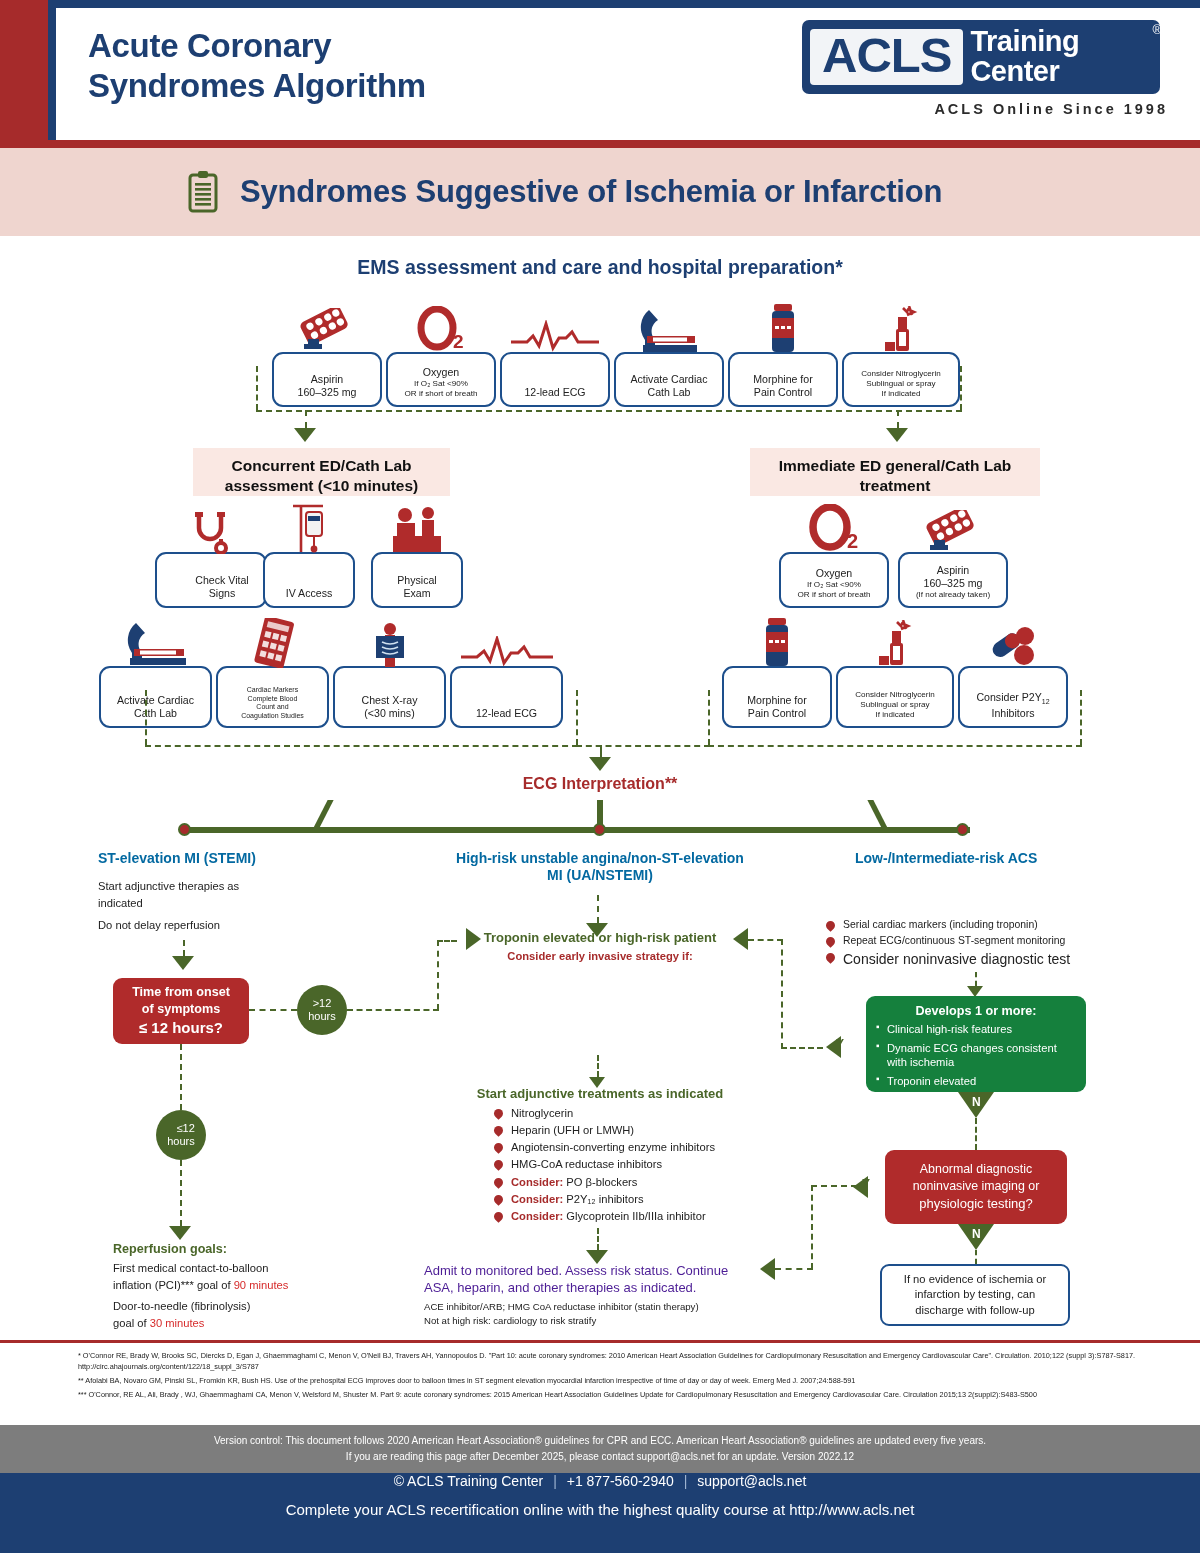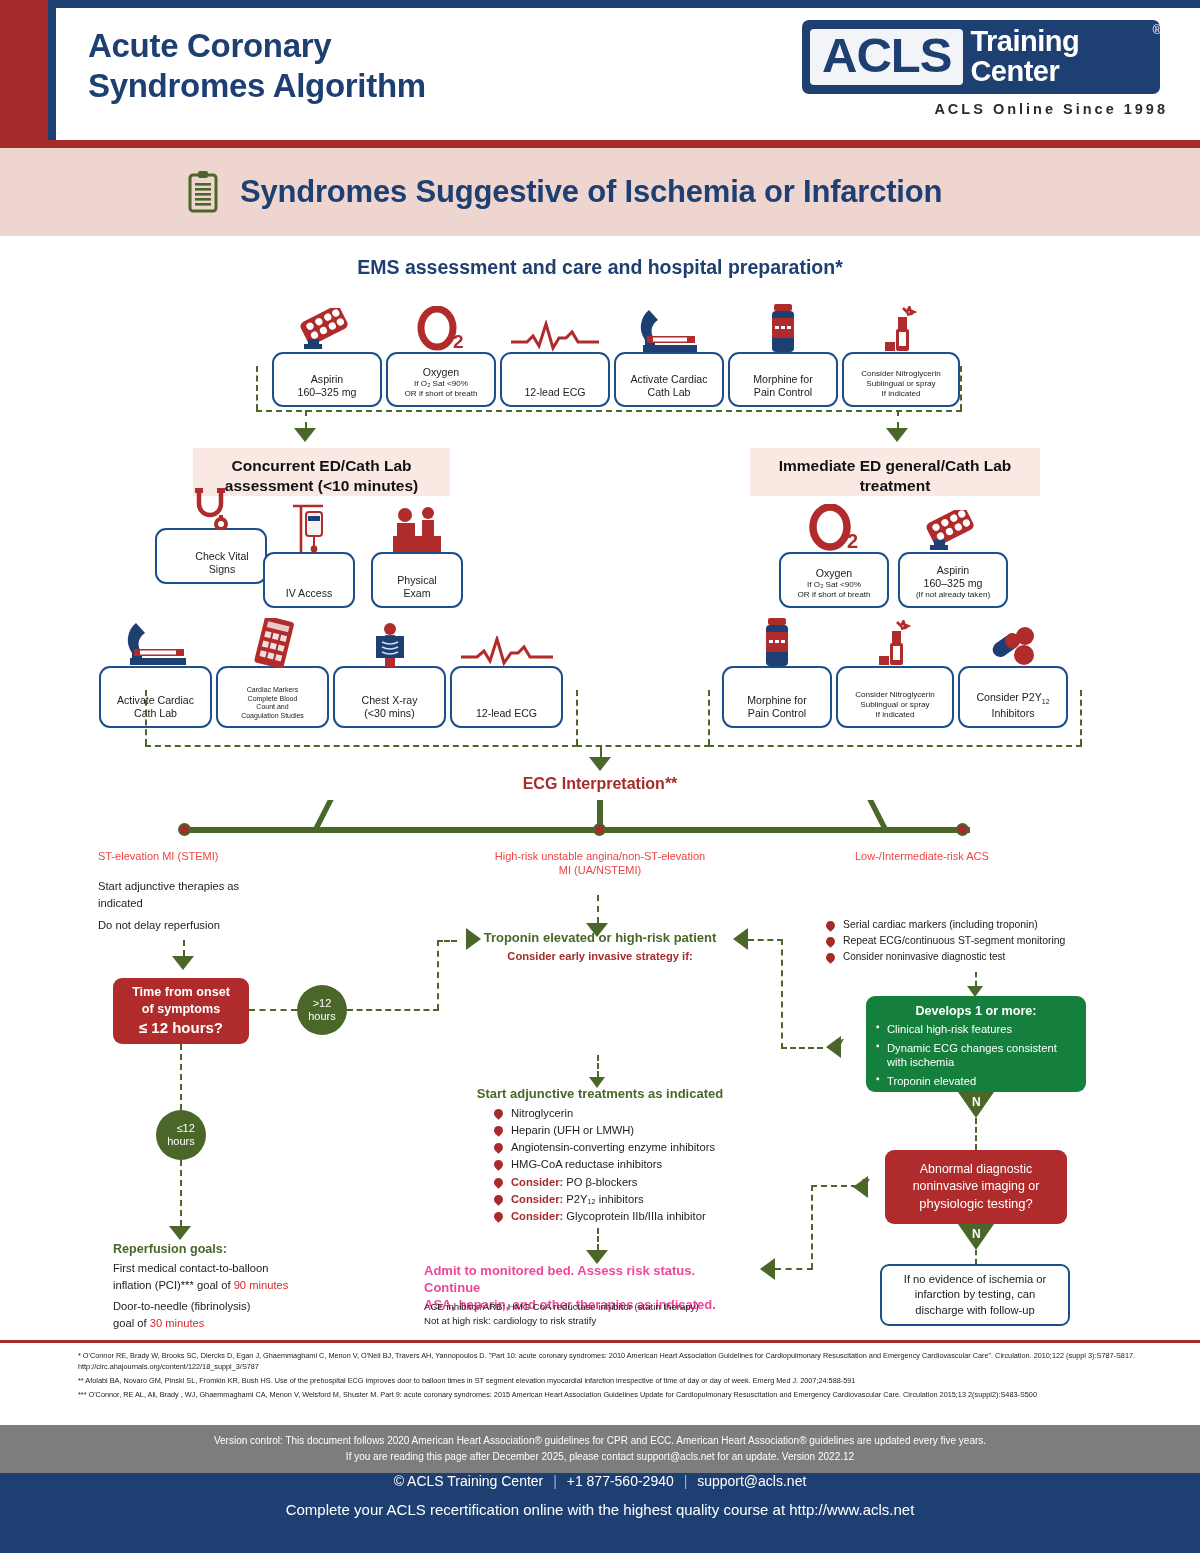--- a/index.html
+++ b/index.html
@@ -66,21 +66,21 @@
   .arrow-dn.sm { border-left-width:8px;border-right-width:8px;border-top-width:11px; }
   .arrow-lf { width:0;height:0;border-top:11px solid transparent;border-bottom:11px solid transparent;border-right:15px solid #4a6629; }
   .arrow-rt { width:0;height:0;border-top:11px solid transparent;border-bottom:11px solid transparent;border-left:15px solid #4a6629; }
 
   .dash-h { border-top:2.2px dashed #4a6629; }
   .dash-v { border-left:2.2px dashed #4a6629; }
   .sol-h { background:#4a6629; }
   .sol-v { background:#4a6629; }
   .dot { width:13px;height:13px;border-radius:50%;background:#a62b2b;border:2px solid #4a6629; }
 
-  .branch-title { color:#ef4444; font-weight:normal; font-size:11px; line-height:1.24; }
+  .branch-title { color:#0369a1; font-weight:bold; font-size:14px; line-height:1.24; }
   .body-txt { font-size:11.2px; color:#222; line-height:1.55; }
   .grn-head { color:#4a6629; font-weight:bold; }
 
   ul.bullets { list-style:none; }
   ul.bullets li { position:relative; padding-left:21px; font-size:11.2px; line-height:1.53; color:#222; }
   ul.bullets li::before {
     content:""; position:absolute; left:4px; top:4px; width:9px;height:9px;
     border-radius:50% 50% 50% 0; background:#a62b2b; transform:rotate(-45deg);
   }
   ul.bullets li .cons { color:#a62b2b; font-weight:bold; }
@@ -269,21 +269,21 @@
   <div class="arrow-dn" style="position:absolute;left:886px;top:428px;"></div>
 
   <div class="pinkhead" style="position:absolute;left:193px;top:448px;width:257px;height:48px;">
     <span>Concurrent ED/Cath Lab assessment (&lt;10 minutes)</span>
   </div>
 
   <div class="pinkhead" style="position:absolute;left:750px;top:448px;width:290px;height:48px;">
     <span>Immediate ED general/Cath Lab treatment</span>
   </div>
 
-  <div class="icobox" style="position:absolute;left:155px;top:528px;width:112px;height:56px;padding-left:22px;">
+  <div class="icobox" style="position:absolute;left:155px;top:552px;width:112px;height:56px;padding-left:22px;">
     <span class="icoart" style="top:-44px;">
       <svg width="44" height="44" viewBox="0 0 44 44">
         <path d="M10 4 v14 a11 11 0 0 0 22 0 v-14" fill="none" stroke="#b02b2b" stroke-width="4.5"></path>
         <path d="M32 29 v6" stroke="#b02b2b" stroke-width="4"></path>
         <circle cx="32" cy="38" r="5" fill="none" stroke="#b02b2b" stroke-width="4"></circle>
         <rect x="6" y="2" width="8" height="5" fill="#b02b2b"></rect>
         <rect x="28" y="2" width="8" height="5" fill="#b02b2b"></rect>
       </svg>
     </span>
     <div class="lbl">Check Vital</div>
@@ -555,42 +555,42 @@
     </li>
     <li>
       <span class="cons">Consider:</span>
       <span>Glycoprotein IIb/IIIa inhibitor</span>
     </li>
   </ul>
 
   <div class="dash-v" style="position:absolute;left:597px;top:1228px;height:22px;"></div>
   <div class="arrow-dn" style="position:absolute;left:586px;top:1250px;"></div>
 
-  <div style="position:absolute;left:424px;top:1262px;width:330px;font-size:13px;font-weight:bold;color:#ec4899;line-height:1.32;">
+  <div style="position:absolute;left:424px;top:1262px;width:330px;font-size:13px;font-weight:normal;color:#4c1d95;line-height:1.32;">
     <div>Admit to monitored bed. Assess risk status. Continue</div>
     <div>ASA, heparin, and other therapies as indicated.</div>
   </div>
   <div style="position:absolute;left:424px;top:1300px;width:360px;font-size:9.6px;color:#222;line-height:1.5;">
     <div>ACE inhibitor/ARB; HMG CoA reductase inhibitor (statin therapy)</div>
     <div>Not at high risk: cardiology to risk stratify</div>
   </div>
   <div class="arrow-lf" style="position:absolute;left:760px;top:1258px;"></div>
   <div class="dash-h" style="position:absolute;left:775px;top:1268px;width:38px;"></div>
   <div class="dash-v" style="position:absolute;left:811px;top:1185px;height:84px;"></div>
   <div class="dash-h" style="position:absolute;left:811px;top:1185px;width:56px;"></div>
 
   <div class="dash-h" style="position:absolute;left:748px;top:939px;width:35px;"></div>
   <div class="dash-v" style="position:absolute;left:781px;top:939px;height:110px;"></div>
   <div class="dash-h" style="position:absolute;left:781px;top:1047px;width:42px;"></div>
 
   <div class="branch-title" style="position:absolute;left:855px;top:850px;width:280px;">Low-/Intermediate-risk ACS</div>
   <ul class="bullets" style="position:absolute;left:822px;top:917px;width:290px;">
     <li style="font-size:10.4px">Serial cardiac markers (including troponin)</li>
     <li style="font-size:10.4px">Repeat ECG/continuous ST-segment monitoring</li>
-    <li style="font-size:10px">Consider noninvasive diagnostic test</li>
+    <li style="font-size:14px">Consider noninvasive diagnostic test</li>
   </ul>
   <div class="dash-v" style="position:absolute;left:975px;top:972px;height:14px;"></div>
   <div class="arrow-dn sm" style="position:absolute;left:967px;top:986px;"></div>
 
   <div class="bbox" style="position:absolute;left:866px;top:996px;width:220px;height:96px;">
     <div class="bt">Develops 1 or more:</div>
     <ul>
       <li>Clinical high-risk features</li>
       <li>Dynamic ECG changes consistent with ischemia</li>
       <li>Troponin elevated</li>

